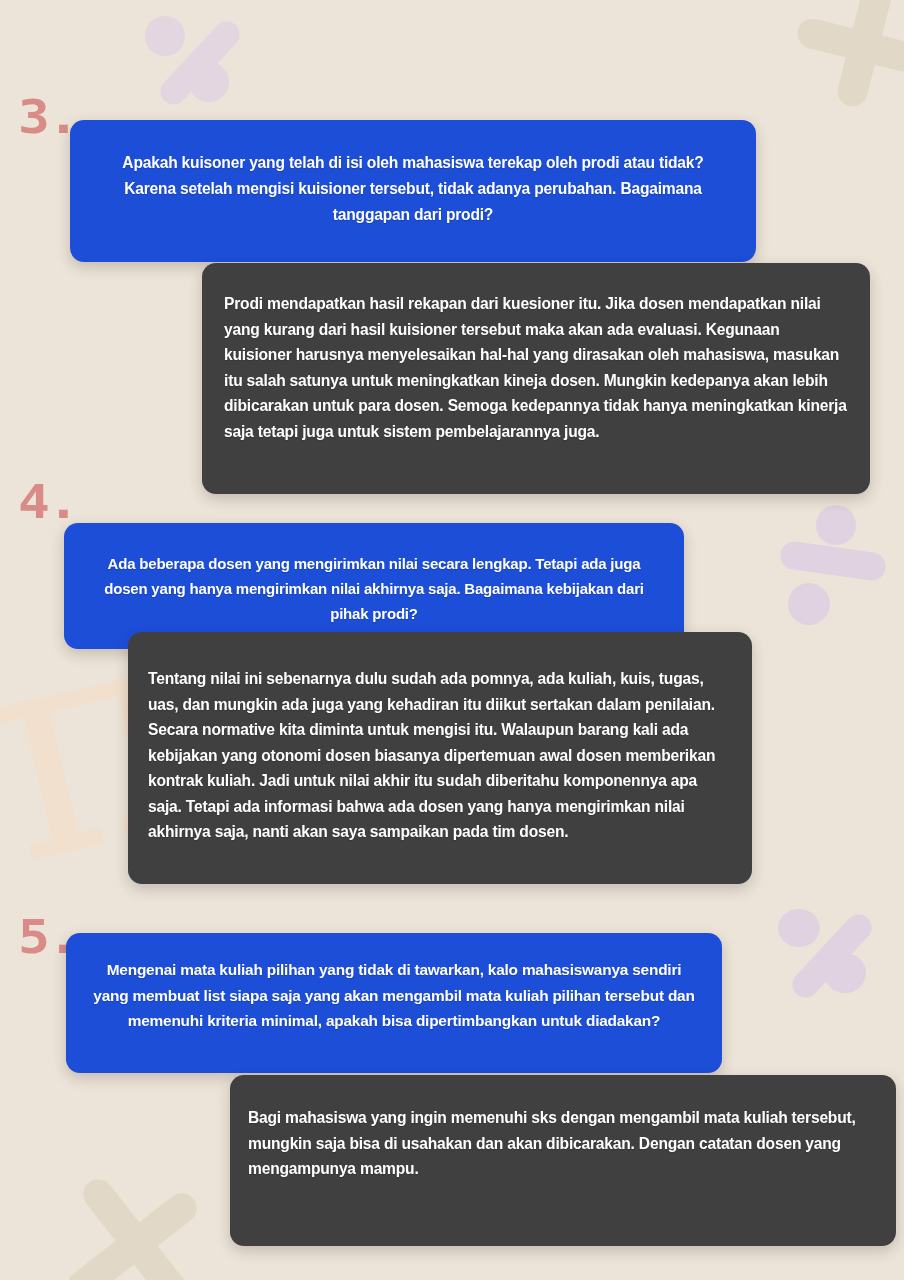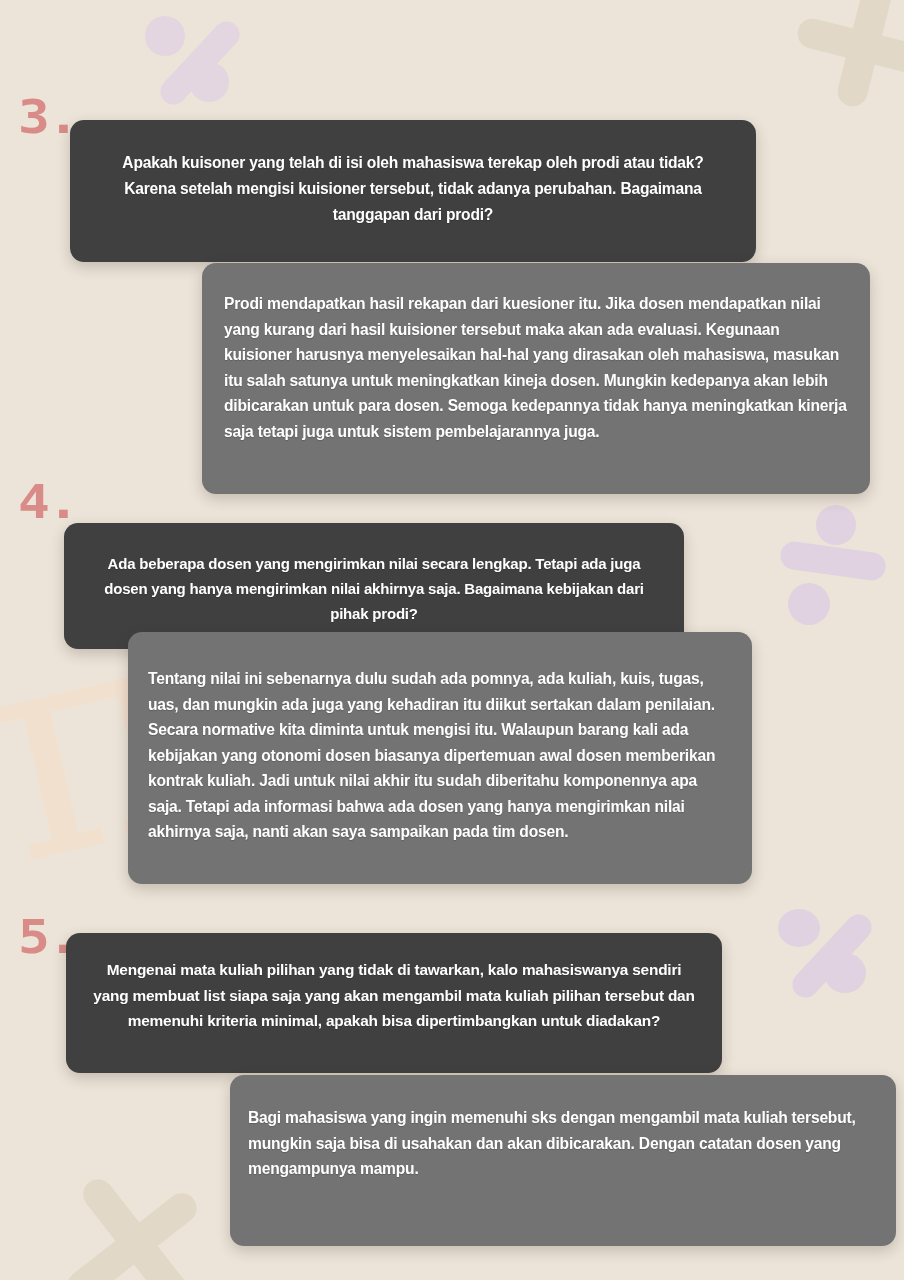--- a/index.html
+++ b/index.html
@@ -92,26 +92,26 @@
   .bubble {
     position: absolute;
     border-radius: 14px;
     color: #ffffff;
     font-family: "Liberation Sans", sans-serif;
     font-weight: 700;
     box-shadow: 0 5px 14px rgba(60, 40, 35, 0.22);
   }
 
   .bubble-q {
+    background: #1d4ed8;
+    text-align: center;
+  }
+
+  .bubble-a {
     background: #404040;
-    text-align: center;
-  }
-
-  .bubble-a {
-    background: #737373;
     text-align: left;
   }
 
   .bubble p {
     margin: 0;
     letter-spacing: -0.2px;
     text-shadow: 0 1px 1px rgba(0,0,0,0.18);
   }
 
   

